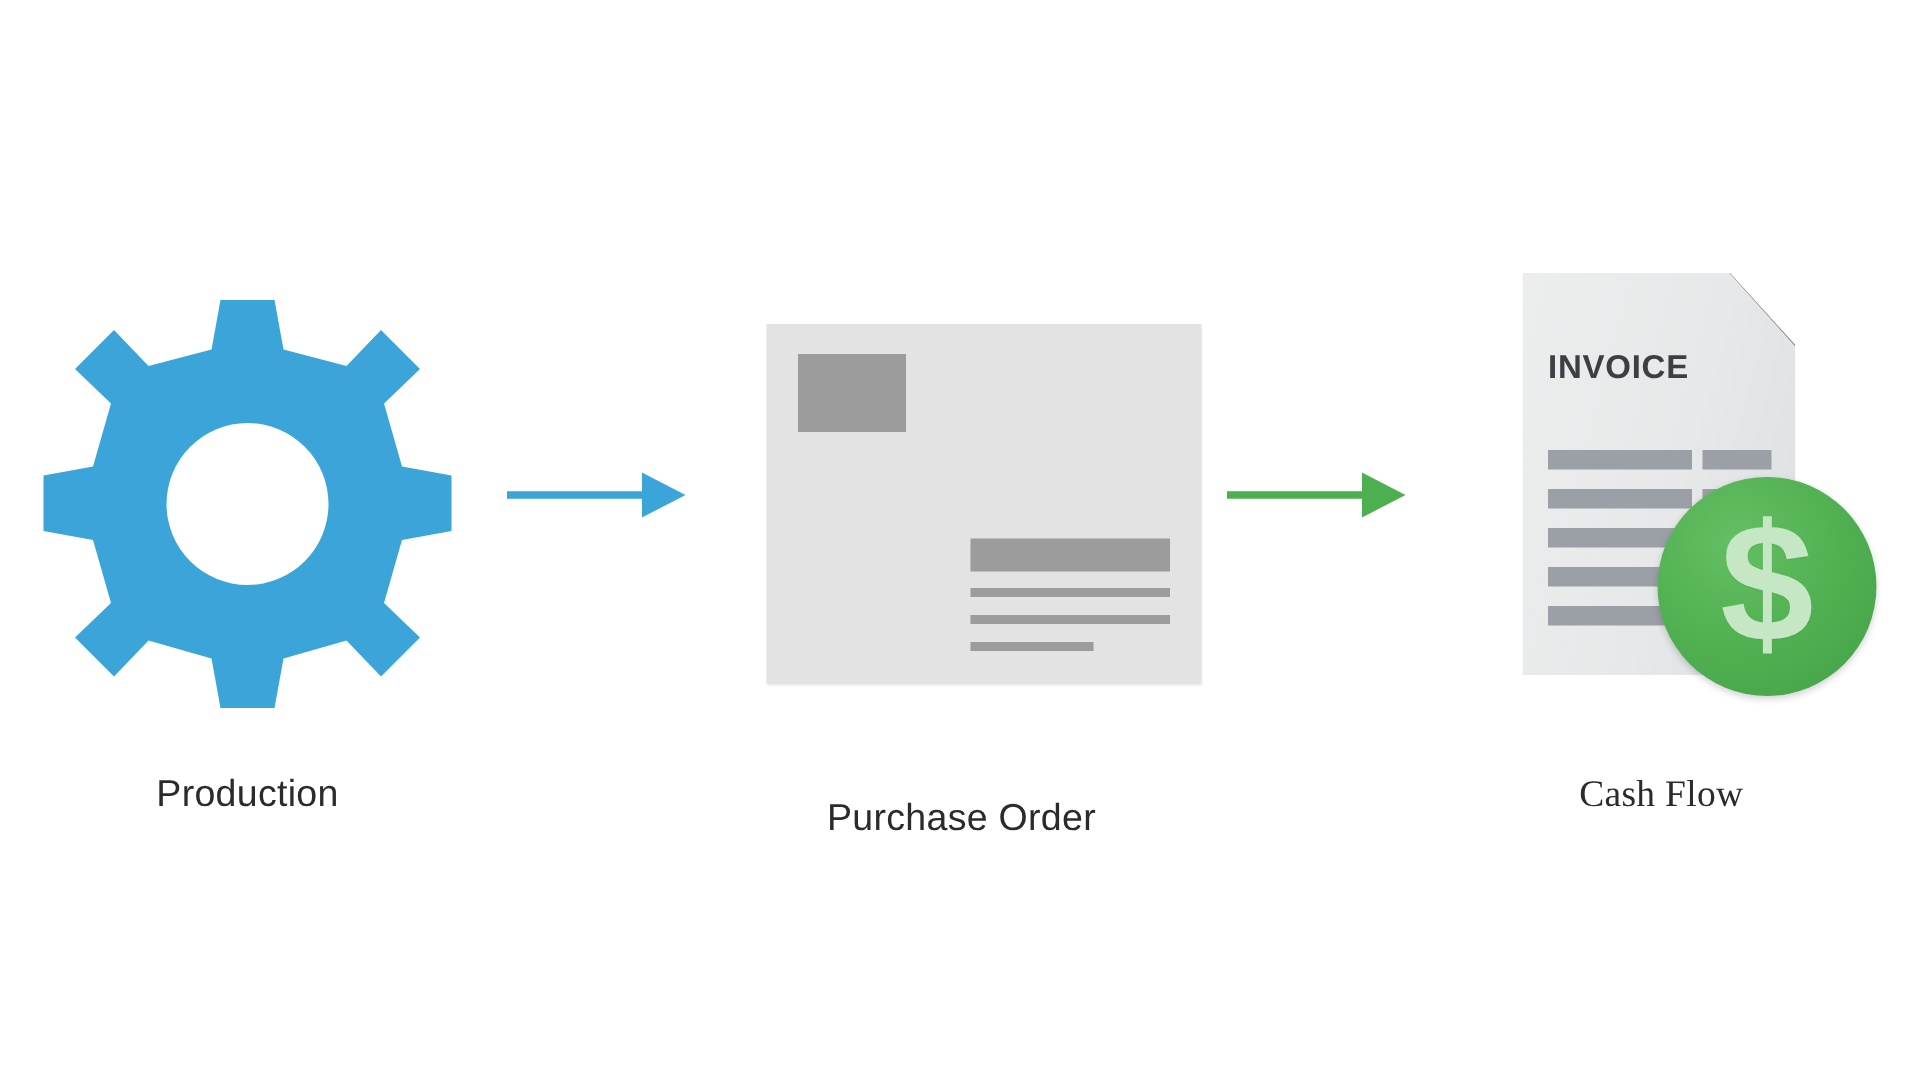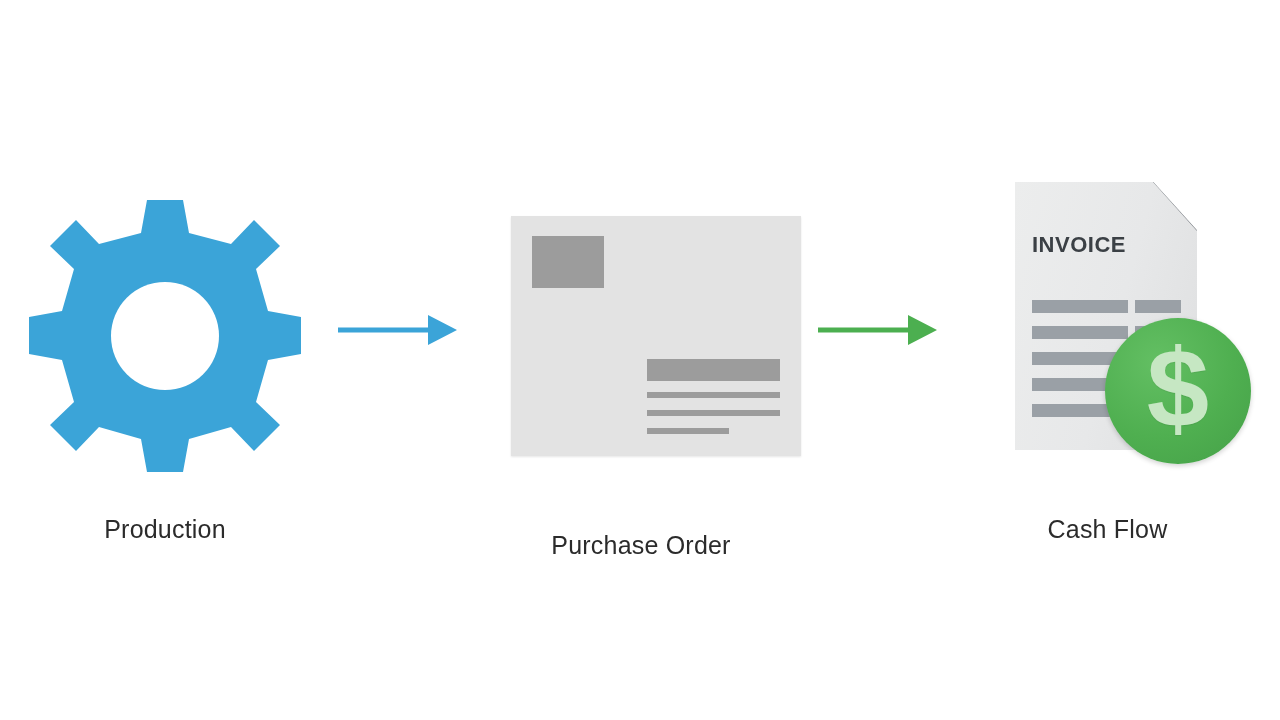--- a/index.html
+++ b/index.html
@@ -115,20 +115,21 @@
     top: 200px;
     width: 330px;
   }
   #node-cash-flow .node-graphic {
     width: 270px;
     height: 275px;
   }
   #node-cash-flow .node-label {
     margin-top: 42px;
     margin-right: 45px;
+    font-family: Liberation Serif, serif;
   }
 
   .invoice-doc {
     position: absolute;
     left: 20px;
     top: -18px;
     width: 182px;
     height: 268px;
     background: linear-gradient(105deg, #eceded 0%, #e7e8e9 55%, #dedfe0 100%);
     box-shadow: 0 1px 3px rgba(0,0,0,0.16);

